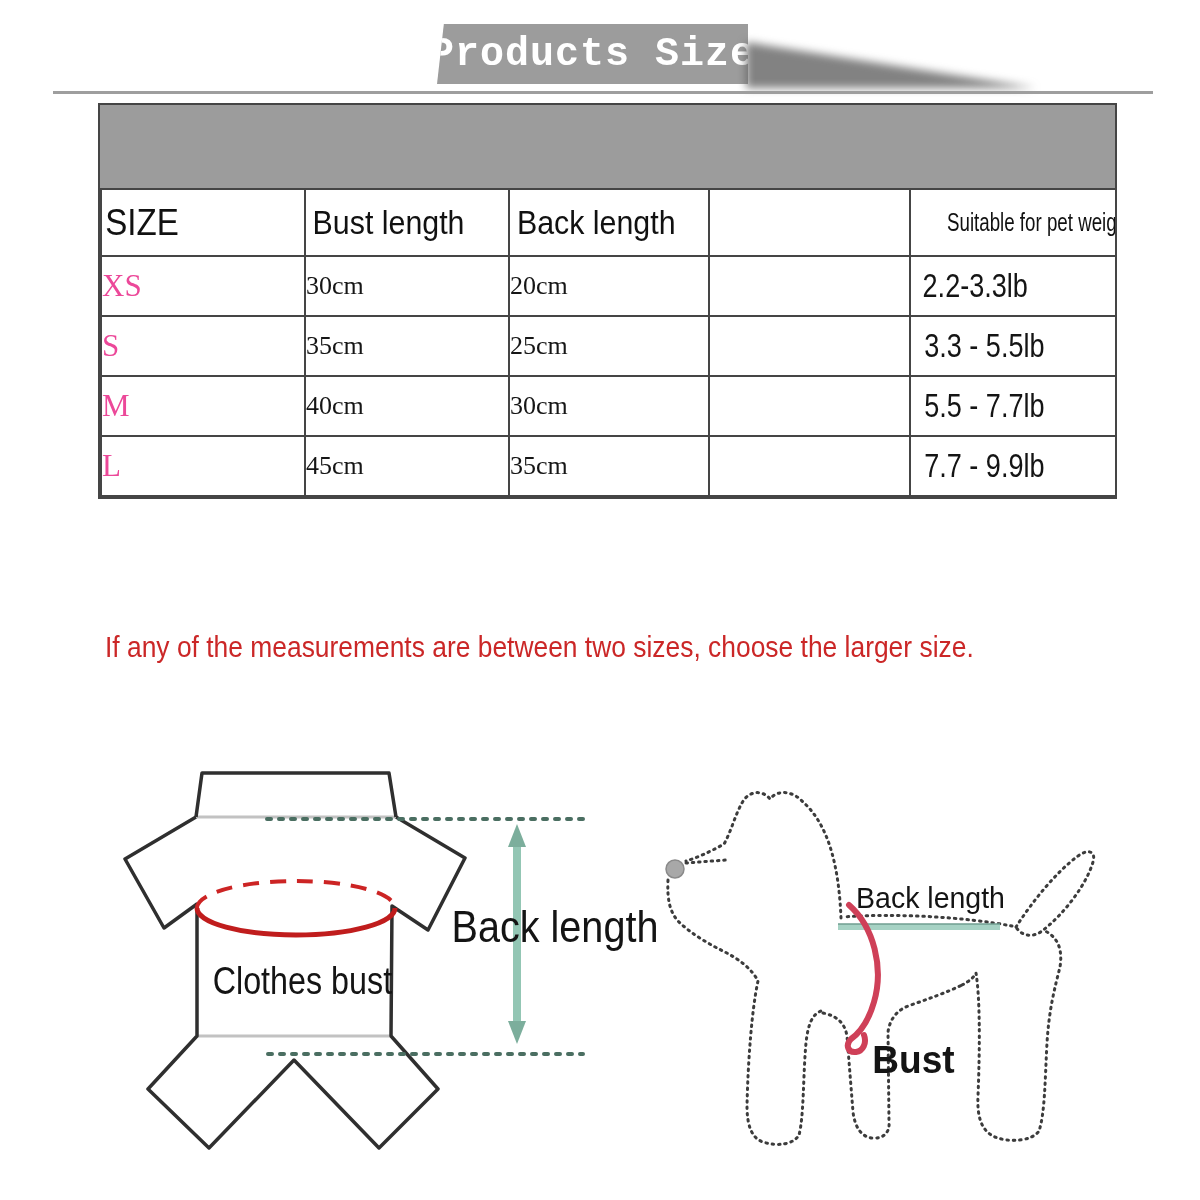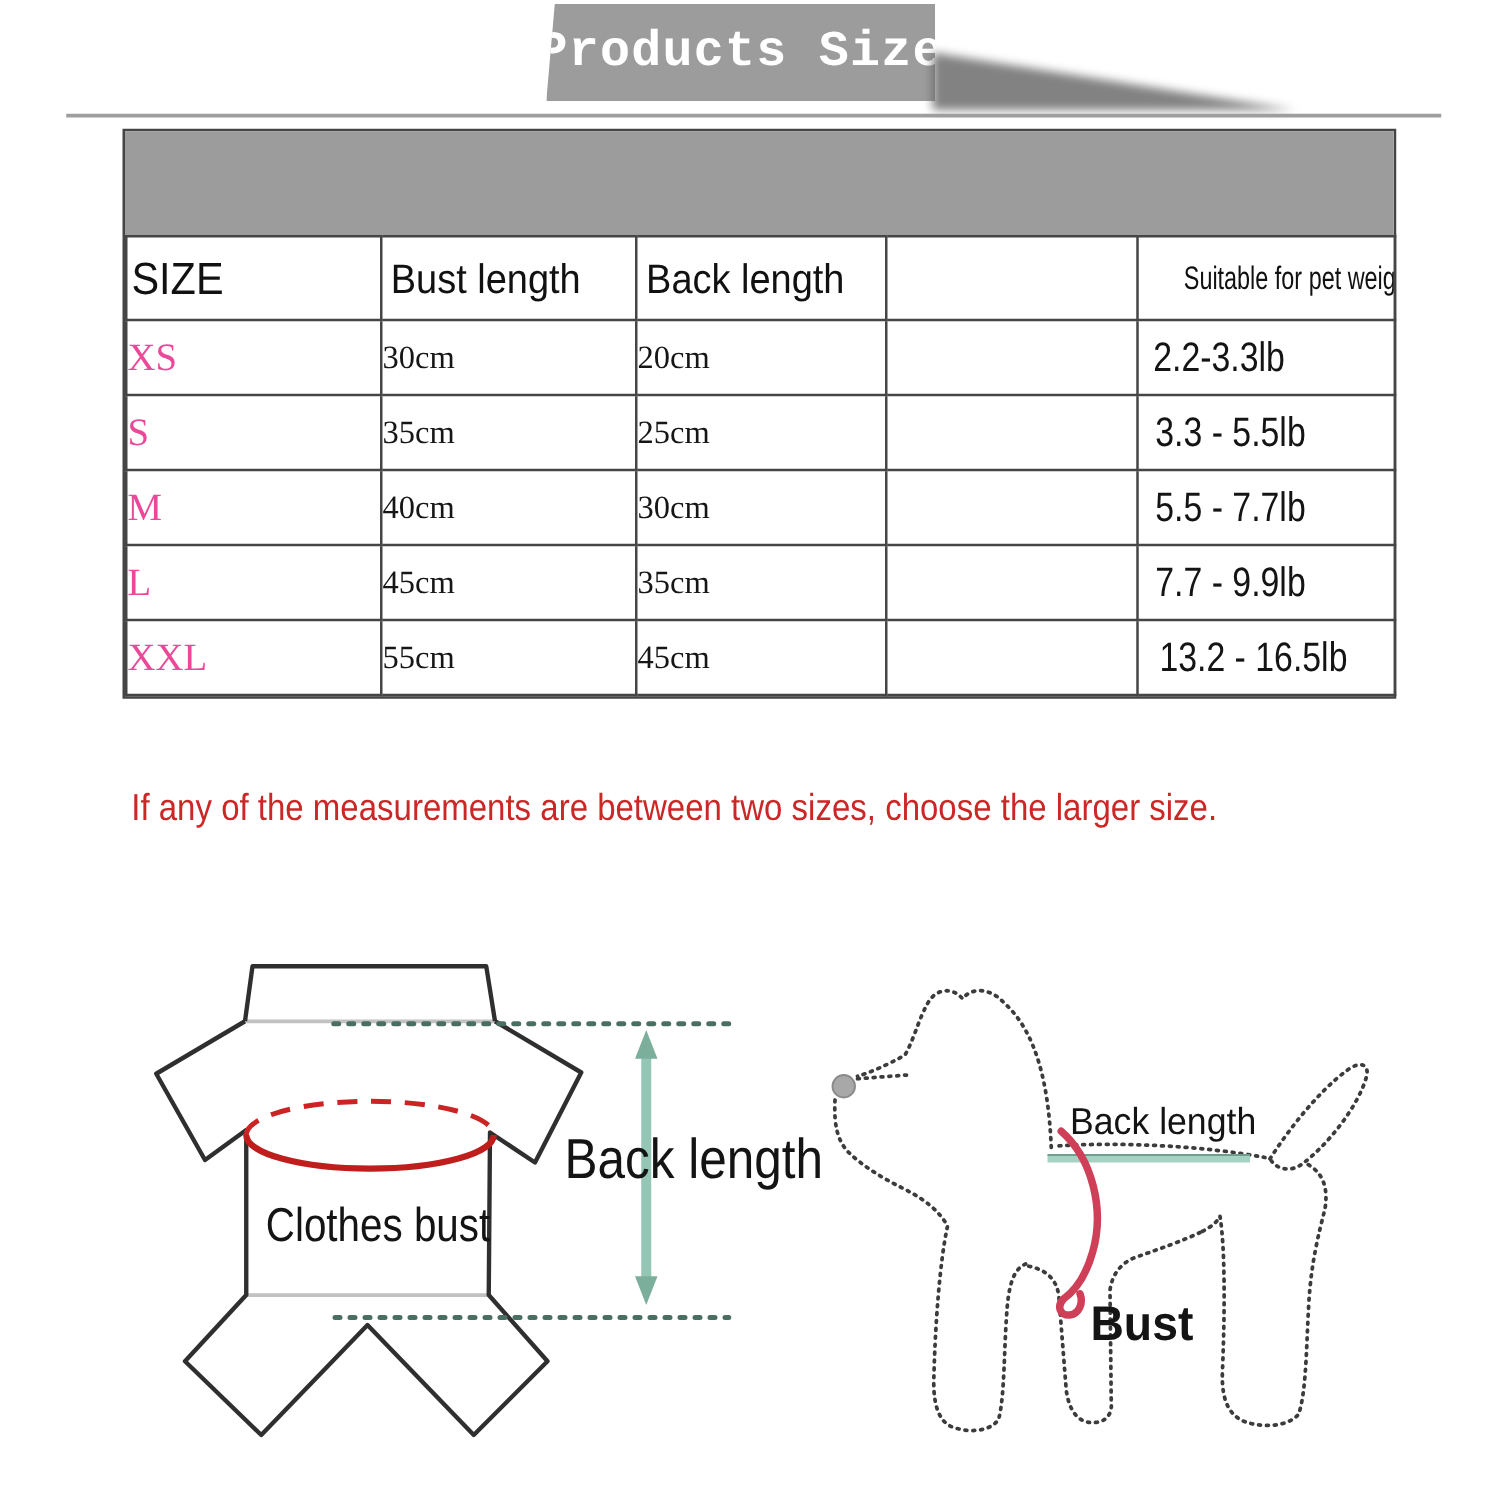--- a/index.html
+++ b/index.html
@@ -1,20 +1,20 @@
 <!DOCTYPE html>
 <html><head>
 <meta charset="utf-8">
 <style>
   html,body{margin:0;padding:0;}
   body{width:1200px;height:1200px;position:relative;background:#ffffff;overflow:hidden;
        font-family:"Liberation Sans", sans-serif;}
 
   
-  .banner{position:absolute;left:437px;top:3px;width:311px;height:78px;background:#9c9c9c;
+  .banner{position:absolute;left:437px;top:24px;width:311px;height:60px;background:#9c9c9c;
           clip-path:polygon(2.2% 0,100% 0,100% 100%,0 100%);
           display:flex;align-items:center;justify-content:center;}
   .banner-text{color:#ffffff;font-family:"Liberation Mono", monospace;font-size:40px;
                font-weight:600;letter-spacing:1px;white-space:nowrap;}
   .banner-shadow{position:absolute;left:746px;top:42px;width:0;height:0;
                  border-bottom:46px solid rgba(95,95,95,0.78);
                  border-right:290px solid transparent;filter:blur(4px);}
 
   .top-rule{position:absolute;left:53px;top:91px;width:1100px;height:3px;background:#9e9e9e;}
 
@@ -99,27 +99,20 @@
       <td></td>
       <td><span class="c-lb">5.5 - 7.7lb</span></td>
     </tr>
     <tr class="data-row">
       <td><span class="c-serif">L</span></td>
       <td><span class="c-cm">45cm</span></td>
       <td><span class="c-cm">35cm</span></td>
       <td></td>
       <td><span class="c-lb">7.7 - 9.9lb</span></td>
     </tr>
-    <tr class="data-row">
-      <td><span class="c-serif">XXL</span></td>
-      <td><span class="c-cm">55cm</span></td>
-      <td><span class="c-cm">45cm</span></td>
-      <td></td>
-      <td><span class="c-lb">13.2 - 16.5lb</span></td>
-    </tr>
   </tbody>
     </table>
 </div>
 
 <div class="note">If any of the measurements are between two sizes, choose the larger size.</div>
 
 <svg class="diagram" viewBox="0 0 1200 1200">
 
   <path fill="#ffffff" stroke="none" d="M196,817 L125,859 L164,928 L197,904 L197,1036 L148,1089 L209,1148 L294,1060 L379,1148 L438,1089 L391,1036 L392,906 L428,930 L465,858 L396,817 Z"></path>
   <path fill="#ffffff" stroke="none" d="M202,773 L389,773 L396,817 L196,817 Z"></path>

